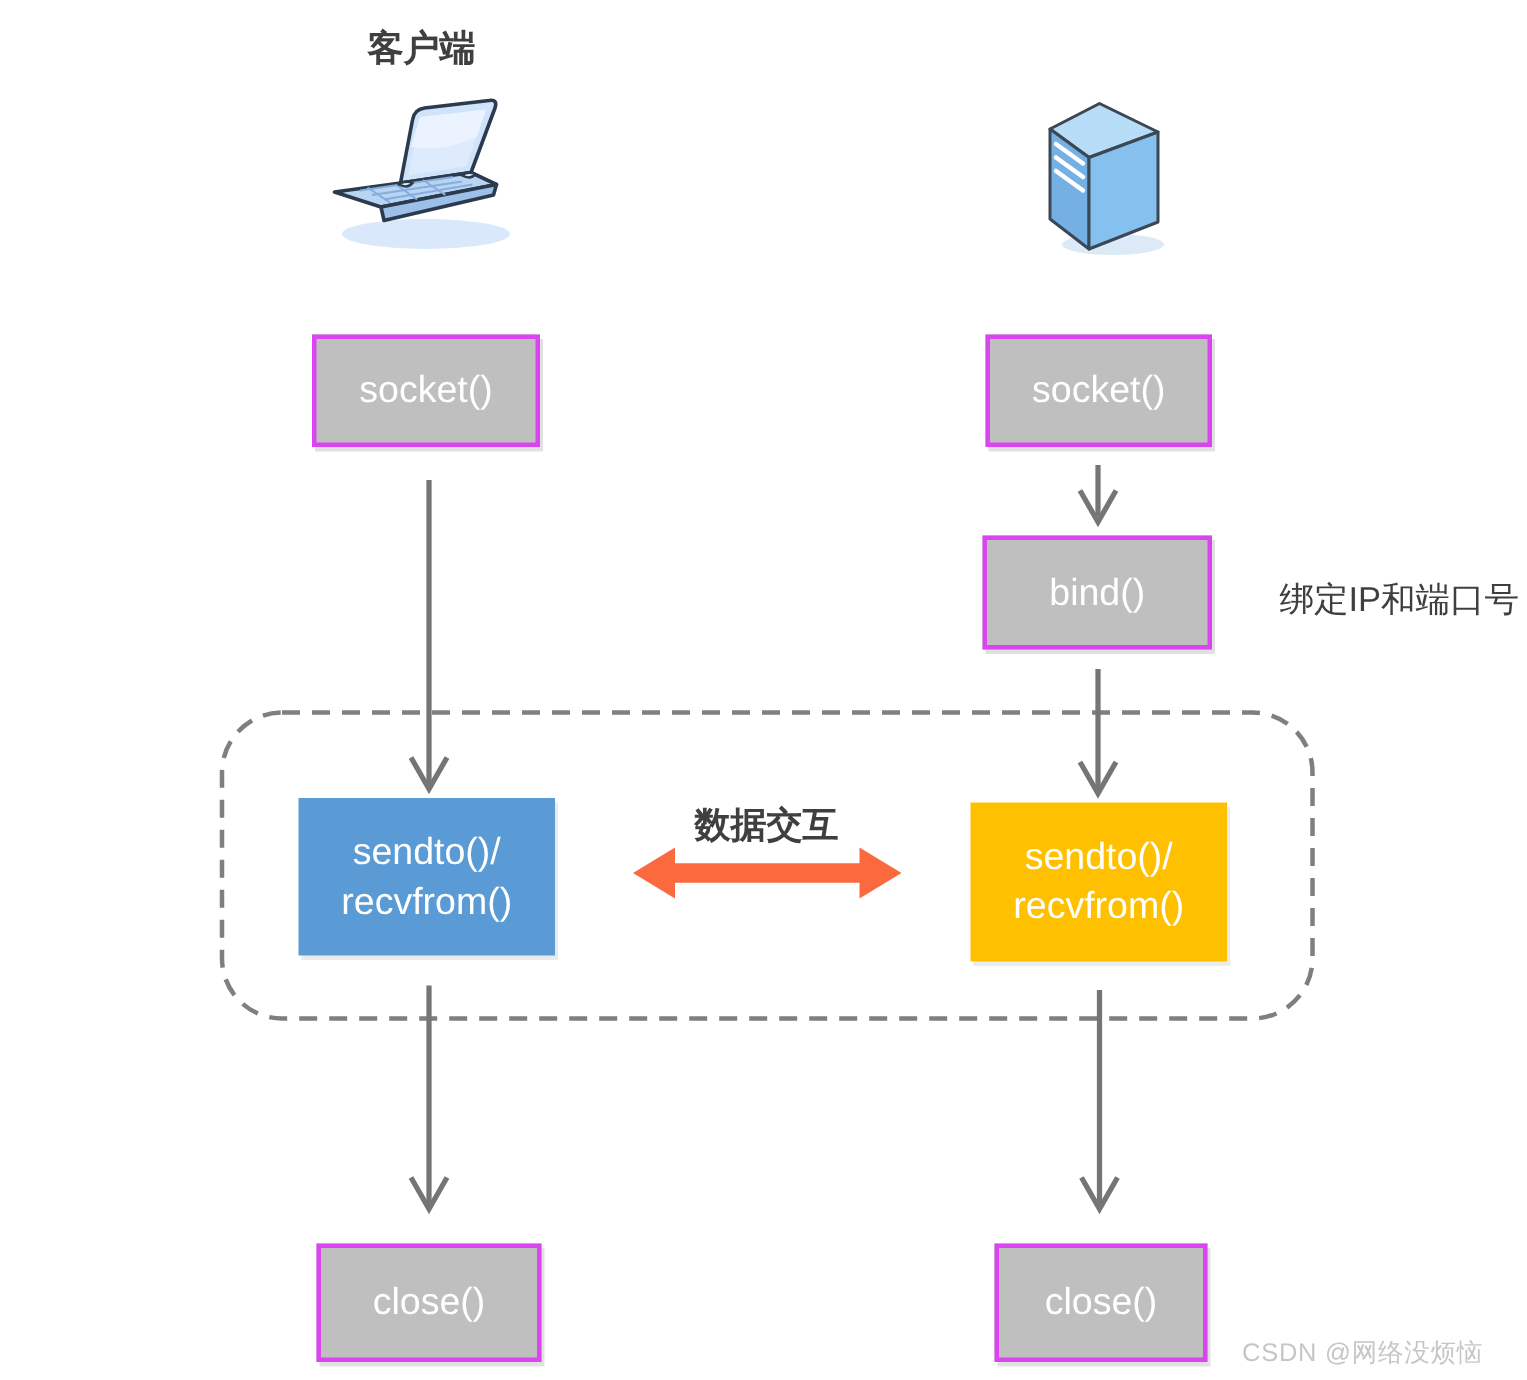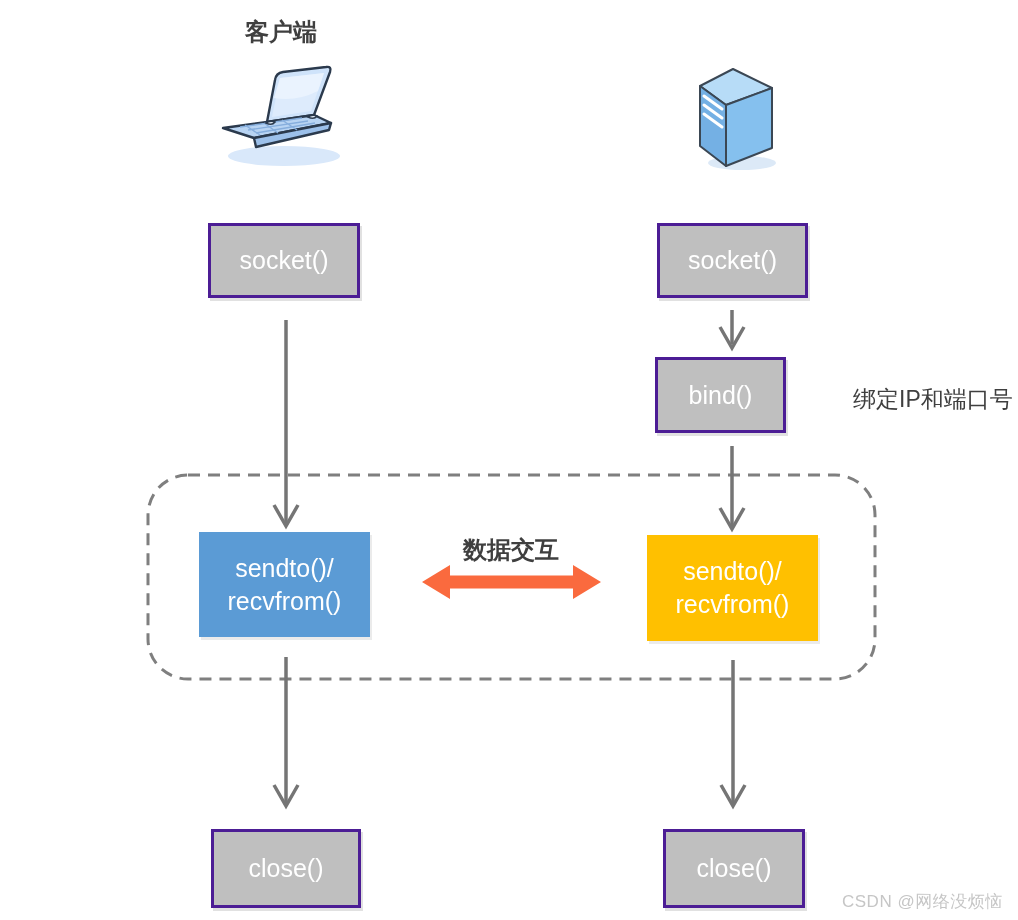--- a/index.html
+++ b/index.html
@@ -6,21 +6,21 @@
   .canvas {
     position:relative; width:1018px; height:920px; background:#ffffff;
     font-family:"Liberation Sans","DejaVu Sans",sans-serif; overflow:hidden;
   }
   .coltitle {
     position:absolute; width:170px; text-align:center;
     font-size:24px; font-weight:bold; color:#3f3f3f;
   }
   .gbox {
     position:absolute; box-sizing:border-box;
-    background:#bfbfbf; border:3px solid #4c1d95;
+    background:#bfbfbf; border:3px solid #d946ef;
     color:#ffffff; font-size:25px;
     display:flex; align-items:center; justify-content:center;
     box-shadow:2px 3px 0 rgba(170,170,170,0.35);
   }
   .cbox {
     position:absolute; box-sizing:border-box;
     color:#ffffff; font-size:25px; line-height:33px;
     display:flex; flex-direction:column; justify-content:center;
     box-shadow:2px 3px 0 rgba(190,190,190,0.3);
     text-align:center;
@@ -30,21 +30,20 @@
   .note {
     position:absolute; font-size:23px; line-height:34px; color:#3f3f3f;
   }
   .exchange-label {
     position:absolute; font-size:24px; font-weight:bold; color:#3f3f3f;
     width:172px; text-align:center;
   }
   .watermark {
     position:absolute; font-size:17px; color:#c6c6c6; letter-spacing:0.5px;
     white-space:nowrap;
-    margin-left:14px;
   }
   .overlay { position:absolute; left:0; top:0; pointer-events:none; }
   .icon { position:absolute; }
 </style>
 </head>
 <body>
 
 <div class="canvas">
 
   <div class="coltitle" style="left:196px; top:16px;">客户端</div>
@@ -68,21 +67,21 @@
     <polygon points="34,41 80,24 80,84 34,102" fill="#85c0ee" stroke="#3b4754" stroke-width="2" stroke-linejoin="round"></polygon>
     <path d="M12,32 L30,45 M12,41 L30,54 M12,50 L30,63" stroke="#ffffff" stroke-width="3" stroke-linecap="round"></path>
   </svg>
 
   <div class="gbox" style="left:208px; top:223px; width:152px; height:75px;">
     <span>socket()</span>
   </div>
   <div class="gbox" style="left:657px; top:223px; width:151px; height:75px;">
     <span>socket()</span>
   </div>
-  <div class="gbox" style="left:655px; top:357px; width:131px; height:76px;align-items:center;">
+  <div class="gbox" style="left:655px; top:357px; width:153px; height:76px;align-items:center;">
     <span>bind()</span>
   </div>
   <div class="gbox" style="left:211px; top:829px; width:150px; height:79px;">
     <span>close()</span>
   </div>
   <div class="gbox" style="left:663px; top:829px; width:142px; height:79px;">
     <span>close()</span>
   </div>
 
   <div class="note" style="left:853px; top:382px; width:170px;">绑定IP和端口号</div>

